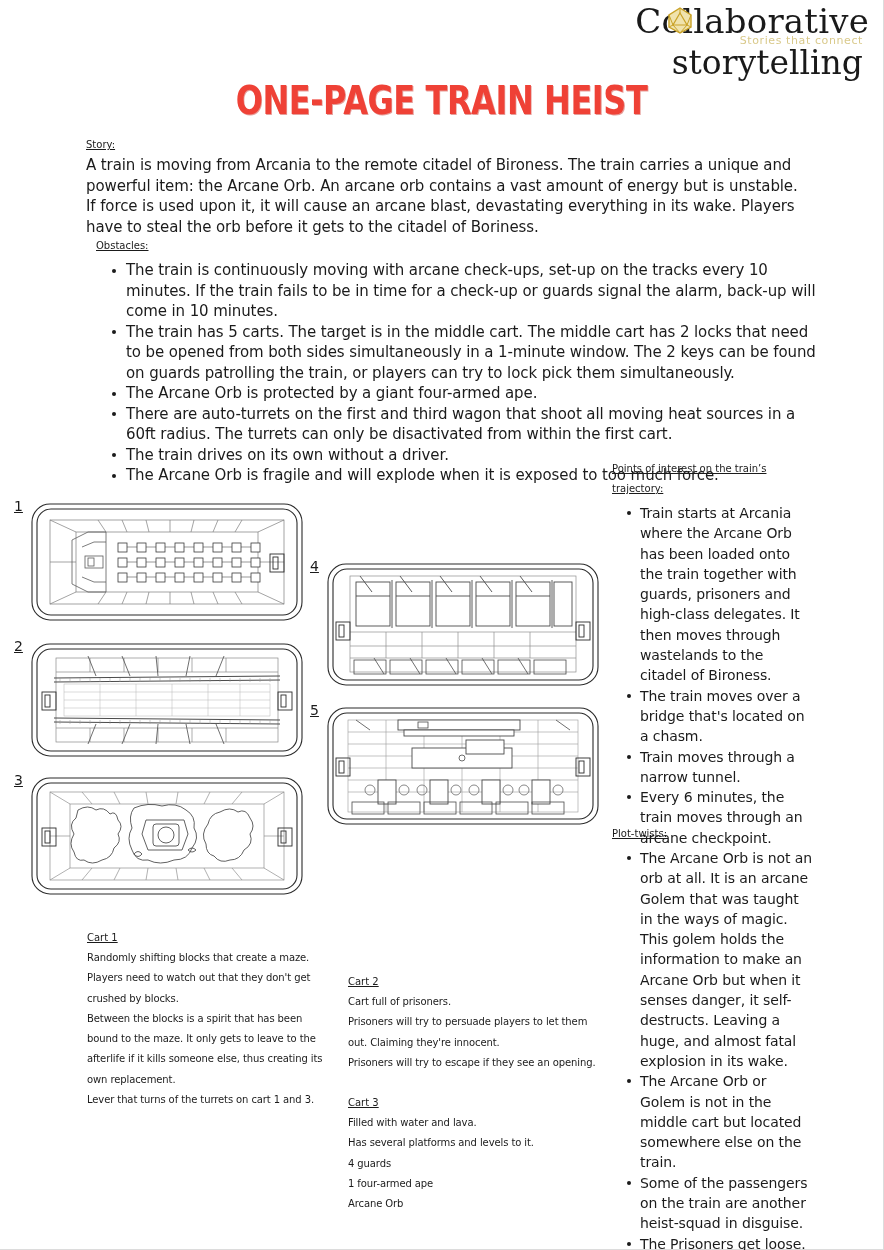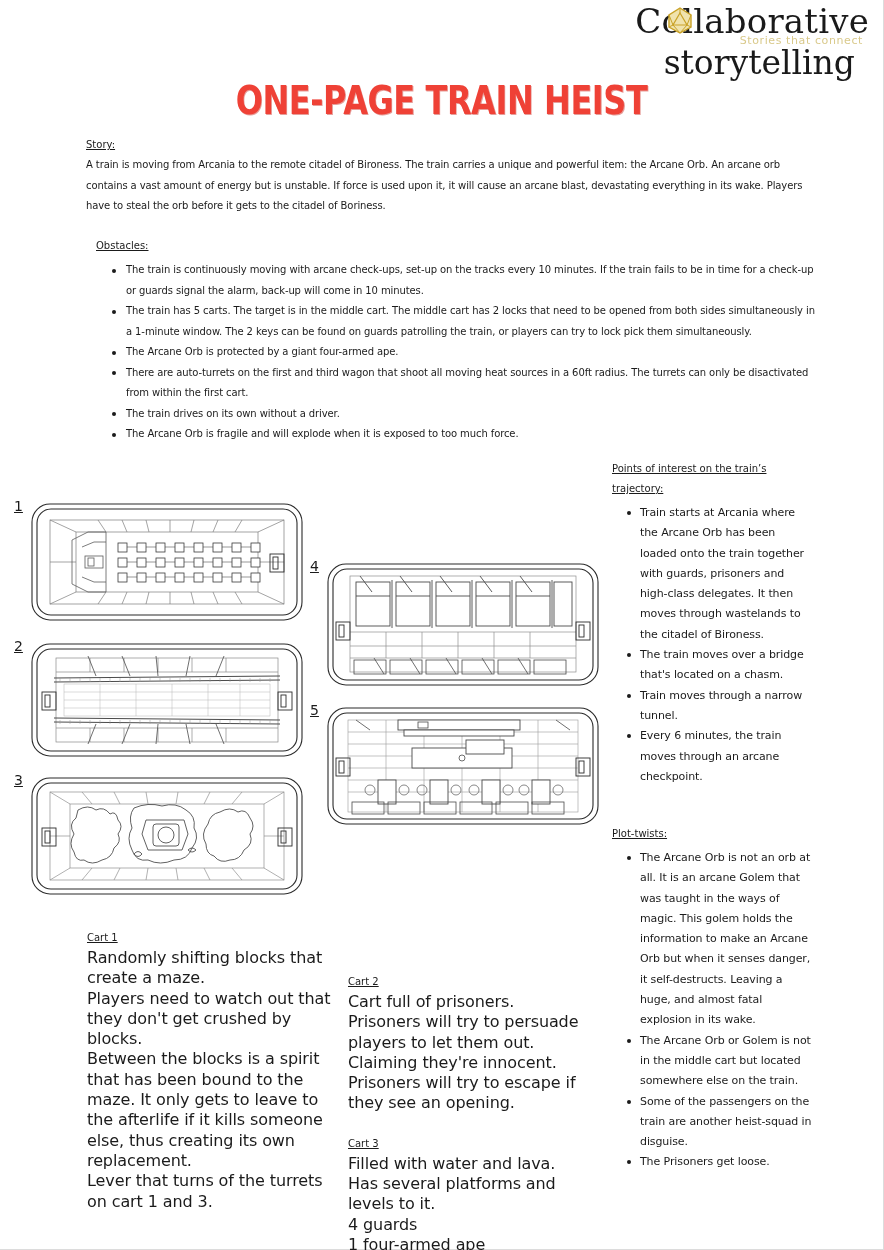--- a/index.html
+++ b/index.html
@@ -33,21 +33,21 @@
     letter-spacing: .2px;
     color: #1a1a1a;
     white-space: nowrap;
     position: relative;
   }
   .brand-line2 {
     font-family: "DejaVu Serif", serif;
     font-size: 33px;
     color: #1a1a1a;
     margin-top: 8px;
-    margin-right: 14px;
+    margin-right: 6px;
   }
   .brand-tag {
     position: absolute;
     right: 6px; top: 31px;
     font-family: "DejaVu Sans", sans-serif;
     font-size: 11px;
     letter-spacing: .6px;
     color: #d9c98a;
     white-space: nowrap;
   }
@@ -63,21 +63,21 @@
     font-size: 39px;
     letter-spacing: -0.5px;
     color: #ef4136;
     text-shadow: 1px 1px 0 rgba(200,40,30,.45);
     transform: scaleX(0.82);
   }
 
   
   .hand {
     font-family: "DejaVu Sans", sans-serif;
-    font-size: 10px;
+    font-size: 15px;
     line-height: 20.5px;
     color: #1b1b1b;
     letter-spacing: -0.1px;
   }
   .sec-head {
     font-family: "DejaVu Sans", sans-serif;
     font-size: 10px;
     text-decoration: underline;
     color: #1b1b1b;
     line-height: 20px;
@@ -100,29 +100,29 @@
   }
 
   
   .story-block { position: absolute; left: 86px; top: 135px; width: 725px; }
   .obst-block  { position: absolute; left: 96px; top: 236px; width: 725px; }
 
   
   .rcol { position: absolute; left: 612px; width: 205px; }
   .poi  { top: 459px; }
   .twist{ top: 824px; }
-  .rcol .hand { font-size: 11px; line-height: 20.3px; }
+  .rcol .hand { font-size: 14px; line-height: 20.3px; }
   .rcol ul.bul { padding-left: 24px; }
   .rcol ul.bul > li::before { left: -13px; top: 8px; }
 
   
   .cart-text { position: absolute; }
   .cart1-text { left: 87px;  top: 928px; width: 245px; }
   .cart23-text{ left: 348px; top: 928px; width: 250px; margin-top: 44px; }
-  .cart-text .hand { font-size: 16px; line-height: 20.3px; }
+  .cart-text .hand { font-size: 10px; line-height: 20.3px; }
   .cart-text .sec-head { margin-bottom: 0px; }
   .spacer { height: 20px; }
 
   
   .cart-fig { position: absolute; }
   .cart-num {
     position: absolute;
     left: 0; top: 0;
     font-family: "DejaVu Sans", sans-serif;
     font-size: 14px;

